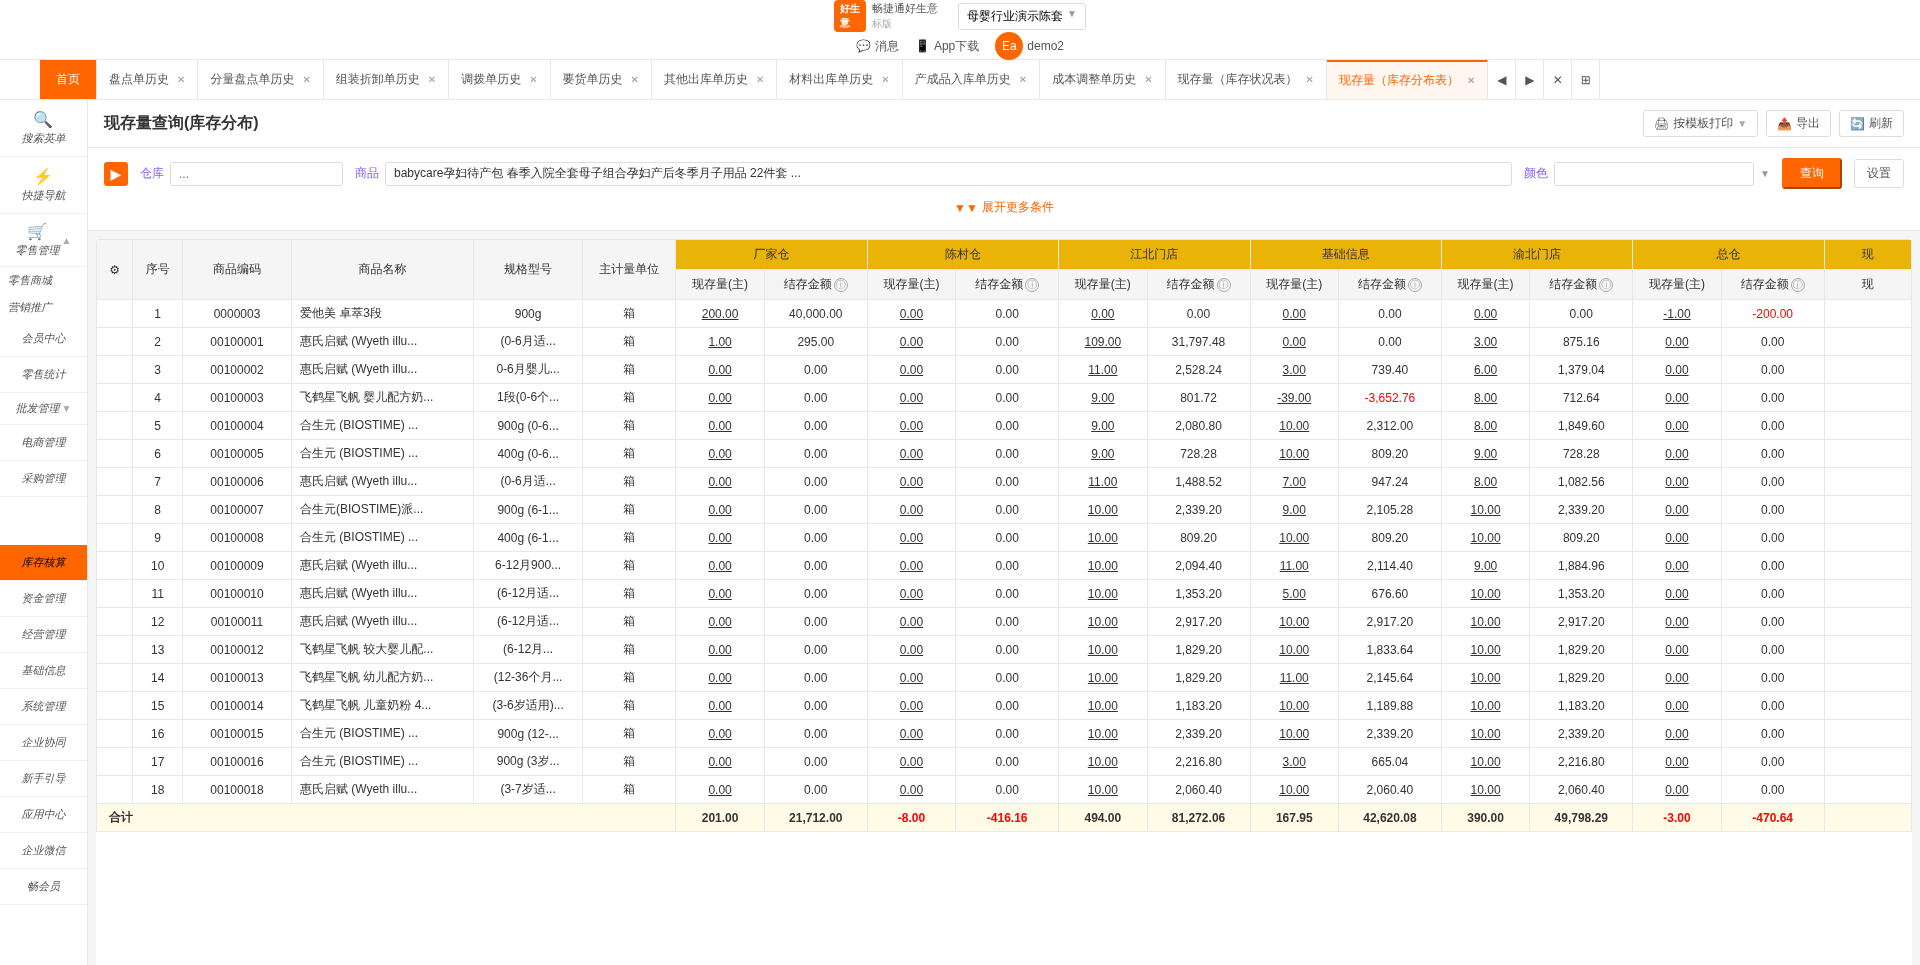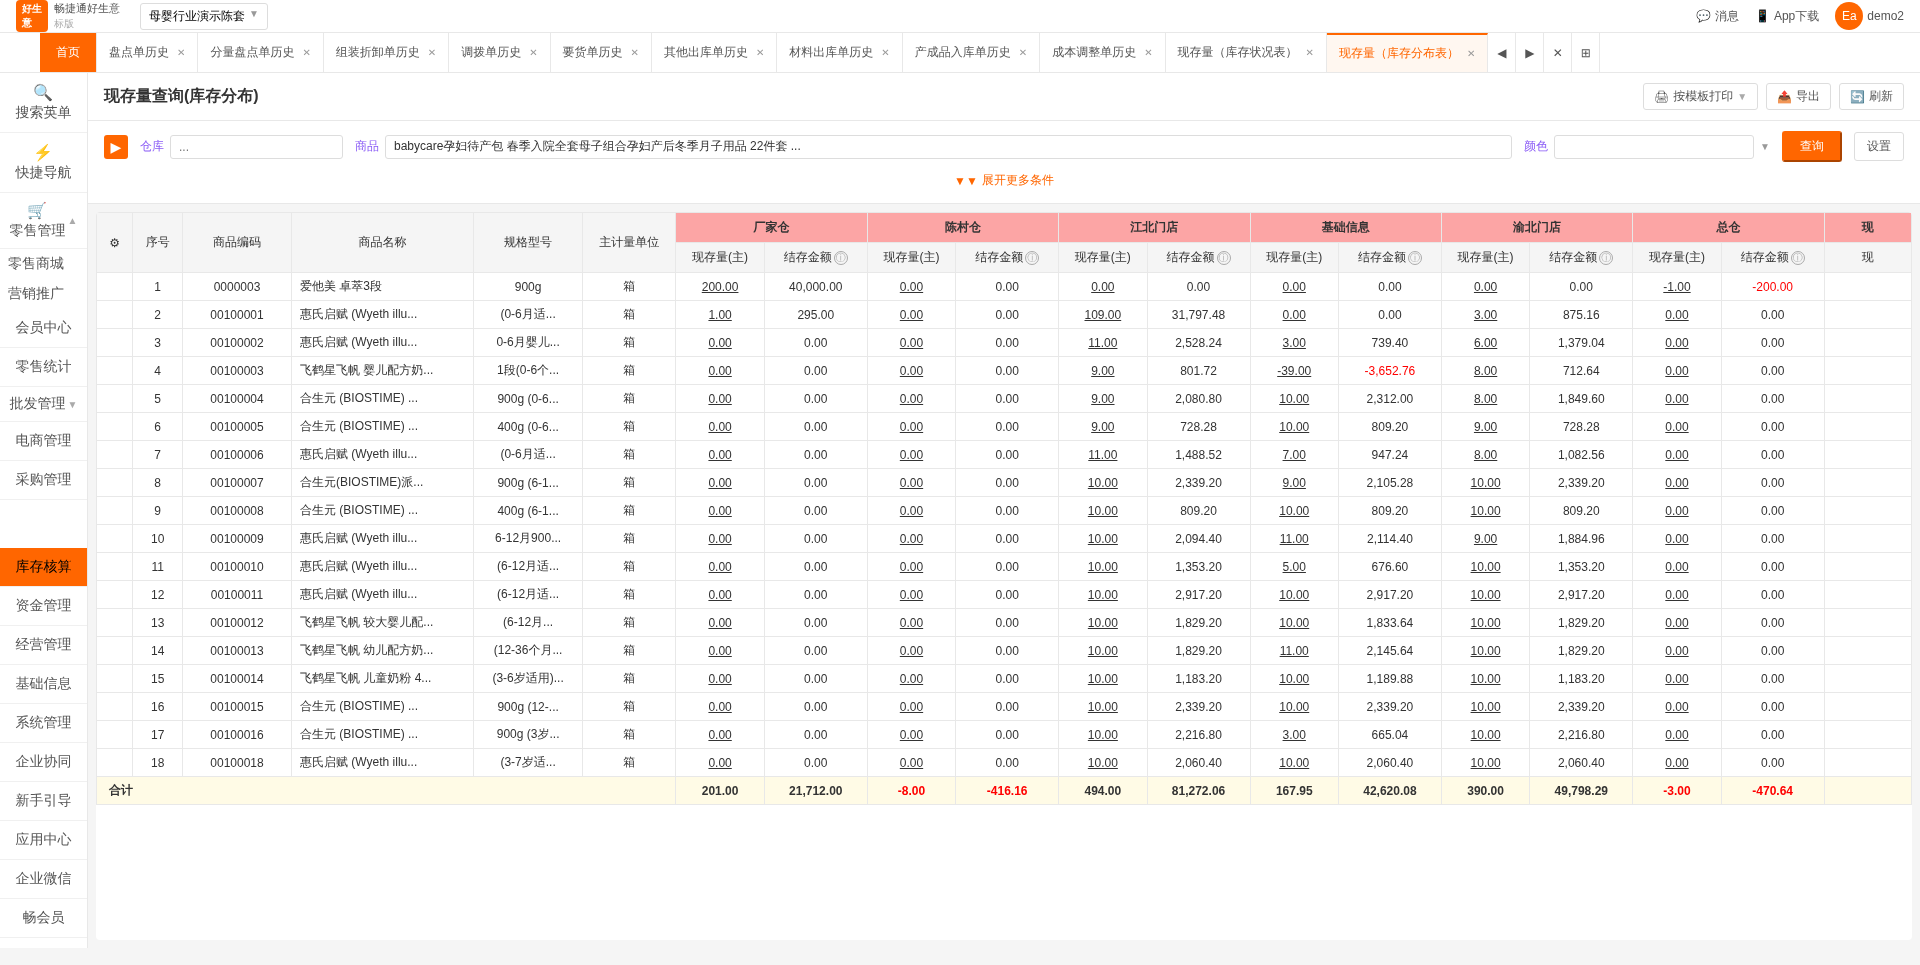--- a/index.html
+++ b/index.html
@@ -1,19 +1,19 @@
 <!DOCTYPE html>
 <html><head>
   <meta charset="utf-8">
   <style>
     * { box-sizing: border-box; margin: 0; padding: 0; font-family: 'Microsoft YaHei', Arial, sans-serif; font-size: 12px; }
     body { background: #f5f5f5; overflow: hidden; width: 1920px; height: 965px; }
 
     
-    .topbar { height: 33px; background: #fff; display: flex; align-items: center; padding: 0 16px; border-bottom: 1px solid #e8e8e8; justify-content: space-between; }
+    .topbar { height: 60px; background: #fff; display: flex; align-items: center; padding: 0 16px; border-bottom: 1px solid #e8e8e8; justify-content: space-between; flex-direction: column; }
     .topbar-left { display: flex; align-items: center; gap: 8px; }
     .logo-area { display: flex; align-items: center; gap: 6px; }
     .logo-icon { width: 32px; height: 32px; background: #ff6600; border-radius: 4px; display: flex; align-items: center; justify-content: center; color: #fff; font-size: 10px; font-weight: bold; }
     .topbar-right { display: flex; align-items: center; gap: 16px; }
     .topbar-right-item { display: flex; align-items: center; gap: 4px; color: #555; cursor: pointer; }
     .avatar { width: 28px; height: 28px; border-radius: 50%; background: #ff6600; display: flex; align-items: center; justify-content: center; color: #fff; font-size: 11px; }
 
     
     .tabbar { height: 40px; background: #fff; display: flex; align-items: center; border-bottom: 1px solid #e8e8e8; overflow: hidden; }
     .tab { height: 40px; padding: 0 12px; display: flex; align-items: center; gap: 6px; cursor: pointer; white-space: nowrap; border-right: 1px solid #e8e8e8; color: #555; font-size: 12px; flex-shrink: 0; }
@@ -23,21 +23,21 @@
     .tab-nav-btn { width: 28px; height: 40px; display: flex; align-items: center; justify-content: center; cursor: pointer; border-right: 1px solid #e8e8e8; color: #555; }
 
     
     .main-layout { display: flex; height: calc(965px - 90px); }
 
     
     .sidebar { width: 88px; background: #fff; border-right: 1px solid #e8e8e8; display: flex; flex-direction: column; overflow-y: auto; }
     .sidebar-item { padding: 10px 4px; text-align: center; cursor: pointer; color: #555; border-bottom: 1px solid #f0f0f0; }
     .sidebar-item.active { background: #ff6600; color: #000000; margin-top: 48px; }
     .sidebar-item-icon { font-size: 16px; margin-bottom: 2px; }
-    .sidebar-item-label { font-size: 14px; }
+    .sidebar-item-label { font-size: 11px; font-style: italic; }
     .sidebar-sub { padding: 6px 8px; cursor: pointer; color: #555; }
 
     
     .content-area { flex: 1; background: #f5f5f5; overflow: hidden; display: flex; flex-direction: column; }
 
     
     .page-header { background: #fff; padding: 10px 16px 0; border-bottom: 1px solid #e8e8e8; display: flex; align-items: center; justify-content: space-between; }
     .page-title { font-size: 16px; font-weight: bold; color: #333; padding-bottom: 10px; }
     .page-header-actions { display: flex; gap: 8px; align-items: center; padding-bottom: 10px; }
     .btn-action { padding: 4px 10px; border: 1px solid #ddd; border-radius: 3px; background: #fff; cursor: pointer; color: #555; font-size: 12px; display: flex; align-items: center; gap: 4px; }
@@ -51,21 +51,21 @@
     .filter-label { color: #8b5cf6; white-space: nowrap; }
     .filter-input { border: 1px solid #ddd; border-radius: 3px; padding: 4px 8px; color: #333; background: #fff; min-width: 80px; }
     .filter-input-medium { min-width: 150px; }
     .expand-btn { display: flex; align-items: center; gap: 4px; color: #ff6600; cursor: pointer; padding: 4px 8px; }
     .filter-trigger { width: 24px; height: 24px; background: #ff6600; border-radius: 3px; display: flex; align-items: center; justify-content: center; cursor: pointer; color: #fff; font-size: 14px; flex-shrink: 0; }
 
     
     .table-area { flex: 1; overflow: auto; padding: 0; background: #fff; margin: 8px; border-radius: 4px; }
     .data-table { width: 100%; border-collapse: collapse; font-size: 12px; }
     .data-table th { background: #f5f5f5; border: 1px solid #e8e8e8; padding: 6px 8px; text-align: center; font-weight: normal; color: #333; white-space: nowrap; position: sticky; top: 0; z-index: 10; }
-    .data-table th.group-header { background: #fca5a5; font-weight: bold; }
+    .data-table th.group-header { background: #eab308; font-weight: normal; }
     .data-table td { border: 1px solid #e8e8e8; padding: 5px 8px; text-align: center; color: #333; white-space: nowrap; }
     .data-table tr.summary-row td { background: #fffbe6; font-weight: bold; }
     .data-table .underline { text-decoration: underline; color: #333; cursor: pointer; }
     .data-table .red { color: #f00; }
     .data-table .text-left { text-align: left; }
     .data-table .settings-col { width: 30px; }
     .col-number { width: 36px; }
     .col-code { width: 90px; }
     .col-name { width: 140px; text-align: left; }
     .col-spec { width: 90px; }

